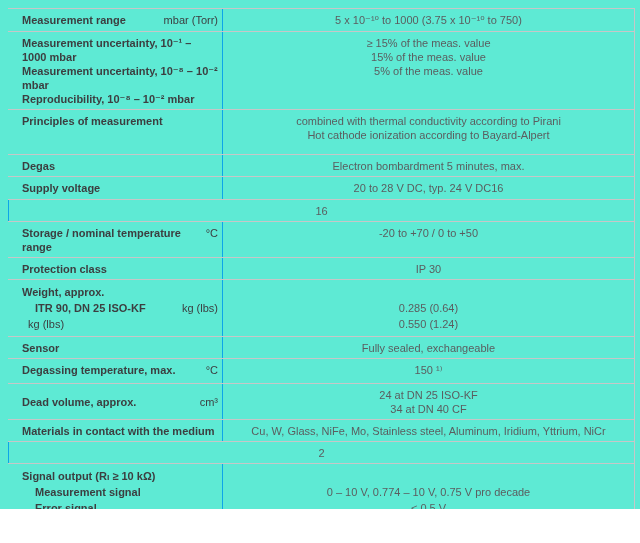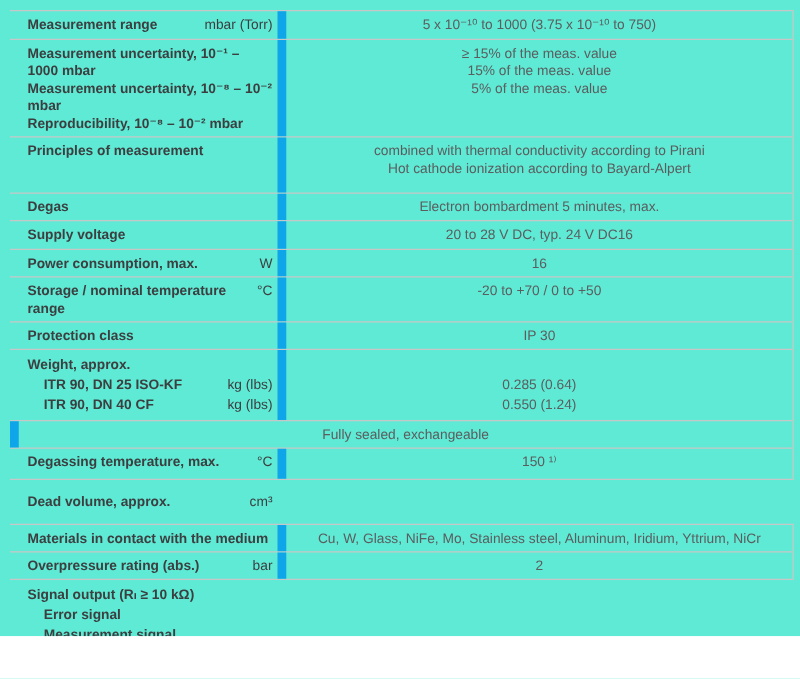--- a/index.html
+++ b/index.html
@@ -1,21 +1,21 @@
 <!DOCTYPE html>
 <html><head>
 <meta charset="utf-8">
 <style>
   html,body{margin:0;padding:0;background:#ffffff;}
   .page{position:relative;width:640px;height:509px;background:#5eead4;overflow:hidden;
         font-family:"Liberation Sans","DejaVu Sans",sans-serif;}
   .spec-table{position:absolute;left:8px;top:8px;width:627px;border-bottom:1px solid #c7c7c7;}
   .row{display:flex;align-items:stretch;border-top:1px solid #c7c7c7;box-sizing:border-box;}
   .cl{width:214px;box-sizing:border-box;padding:4px 4px 3px 14px;}
-  .cr{flex:1;box-sizing:border-box;border-left:7px solid #0ea5e9;border-right:1px solid #c7c7c7;
+  .cr{flex:1;box-sizing:border-box;border-left:1px solid #0ea5e9;border-right:1px solid #c7c7c7;
       padding:4px 6px 3px 6px;text-align:center;}
   .line{display:flex;justify-content:space-between;align-items:baseline;line-height:14px;min-height:14px;}
   .lbl{font-size:11px;font-weight:bold;color:#3c3e40;text-align:left;}
   .unit{font-size:11px;font-weight:normal;color:#3c3e40;white-space:nowrap;padding-left:6px;}
   .line.ind .lbl{padding-left:13px;text-align:center;}
   .val{font-size:11px;color:#5b5d5f;line-height:14px;min-height:14px;}
   
   .mh23{min-height:23px;} .mh49{min-height:49px;} .mh45{min-height:45px;}
   .mh22{min-height:22px;} .mh21{min-height:21px;} .mh57{min-height:57px;}
   .mh25{min-height:25px;} .mh36{min-height:36px;align-items:center;} .mh20{min-height:20px;}
@@ -86,26 +86,20 @@
         <div class="line">
             <span class="lbl">Supply voltage</span>
           </div>
       </div>
       <div class="cr">
         <div class="val">20 to 28 V DC, typ. 24 V DC16</div>
       </div>
     </div>
 
     <div class="row mh22">
-      <div class="cl">
-        <div class="line">
-          <span class="lbl">Power consumption, max.</span>
-          <span class="unit">W</span>
-        </div>
-      </div>
       <div class="cr">
         <div class="val">16</div>
       </div>
     </div>
 
     <div class="row mh21">
       <div class="cl">
         <div class="line">
           <span class="lbl">Storage / nominal temperature range</span>
           <span class="unit">°C</span>
@@ -130,32 +124,36 @@
     <div class="row mh57 tall">
       <div class="cl">
         <div class="line">
             <span class="lbl">Weight, approx.</span>
           </div>
         <div class="line ind">
           <span class="lbl">ITR 90, DN 25 ISO-KF</span>
           <span class="unit">kg (lbs)</span>
         </div>
         <div class="line ind">
-          <span class="lbl">ITR 90, DN 40 CF</span>
           <span class="unit">kg (lbs)</span>
         </div>
       </div>
       <div class="cr">
         <div class="val"></div>
         <div class="val">0.285 (0.64)</div>
         <div class="val">0.550 (1.24)</div>
       </div>
     </div>
 
     <div class="row mh22">
+      <div class="cl">
+        <div class="line">
+            <span class="lbl">Sensor</span>
+          </div>
+      </div>
       <div class="cr">
         <div class="val">Fully sealed, exchangeable</div>
       </div>
     </div>
 
     <div class="row mh25">
       <div class="cl">
         <div class="line">
           <span class="lbl">Degassing temperature, max.</span>
           <span class="unit">°C</span>
@@ -166,56 +164,59 @@
       </div>
     </div>
 
     <div class="row mh36">
       <div class="cl">
         <div class="line">
           <span class="lbl">Dead volume, approx.</span>
           <span class="unit">cm³</span>
         </div>
       </div>
+      <div class="cr">
+        <div class="val">24 at DN 25 ISO-KF</div>
+        <div class="val">34 at DN 40 CF</div>
+      </div>
     </div>
 
     <div class="row mh22">
       <div class="cl">
         <div class="line">
             <span class="lbl">Materials in contact with the medium</span>
           </div>
       </div>
       <div class="cr">
         <div class="val">Cu, W, Glass, NiFe, Mo, Stainless steel, Aluminum, Iridium, Yttrium,  NiCr</div>
       </div>
     </div>
 
     <div class="row mh20">
-      <div class="cl">
-        <div class="line">
-          <span class="lbl">Overpressure rating (abs.)</span>
-          <span class="unit">bar</span>
-        </div>
-      </div>
       <div class="cr">
         <div class="val">2</div>
       </div>
     </div>
 
     <div class="row mh57 tall">
       <div class="cl">
         <div class="line">
             <span class="lbl">Signal output (Rₗ ≥ 10 kΩ)</span>
           </div>
         <div class="line ind">
+            <span class="lbl">Measurement signal</span>
+          </div>
+        <div class="line ind">
             <span class="lbl">Error signal</span>
           </div>
-        <div class="line ind">
-            <span class="lbl">Measurement signal</span>
-          </div>
+      </div>
+      <div class="cr">
+        <div class="val"></div>
+        <div class="val">0 – 10 V, 0.774 – 10 V, 0.75 V pro decade</div>
+        <div class="val">&lt; 0,5 V</div>
       </div>
     </div>
 
     <div class="row mh23">
       <div class="cl">
         <div class="line">
             <span class="lbl">Interface (standard / optional)</span>
           </div>
       </div>
     </div>

